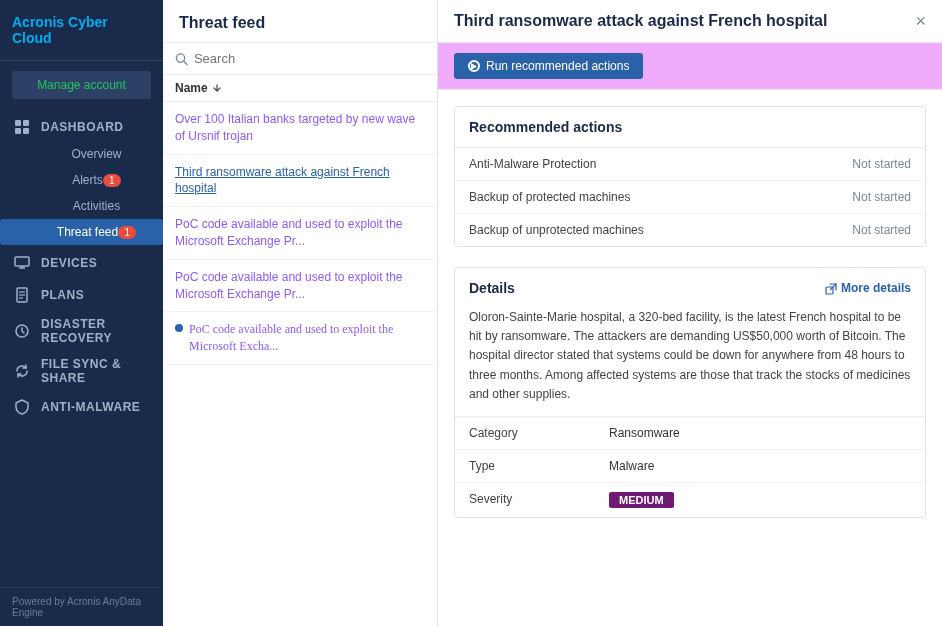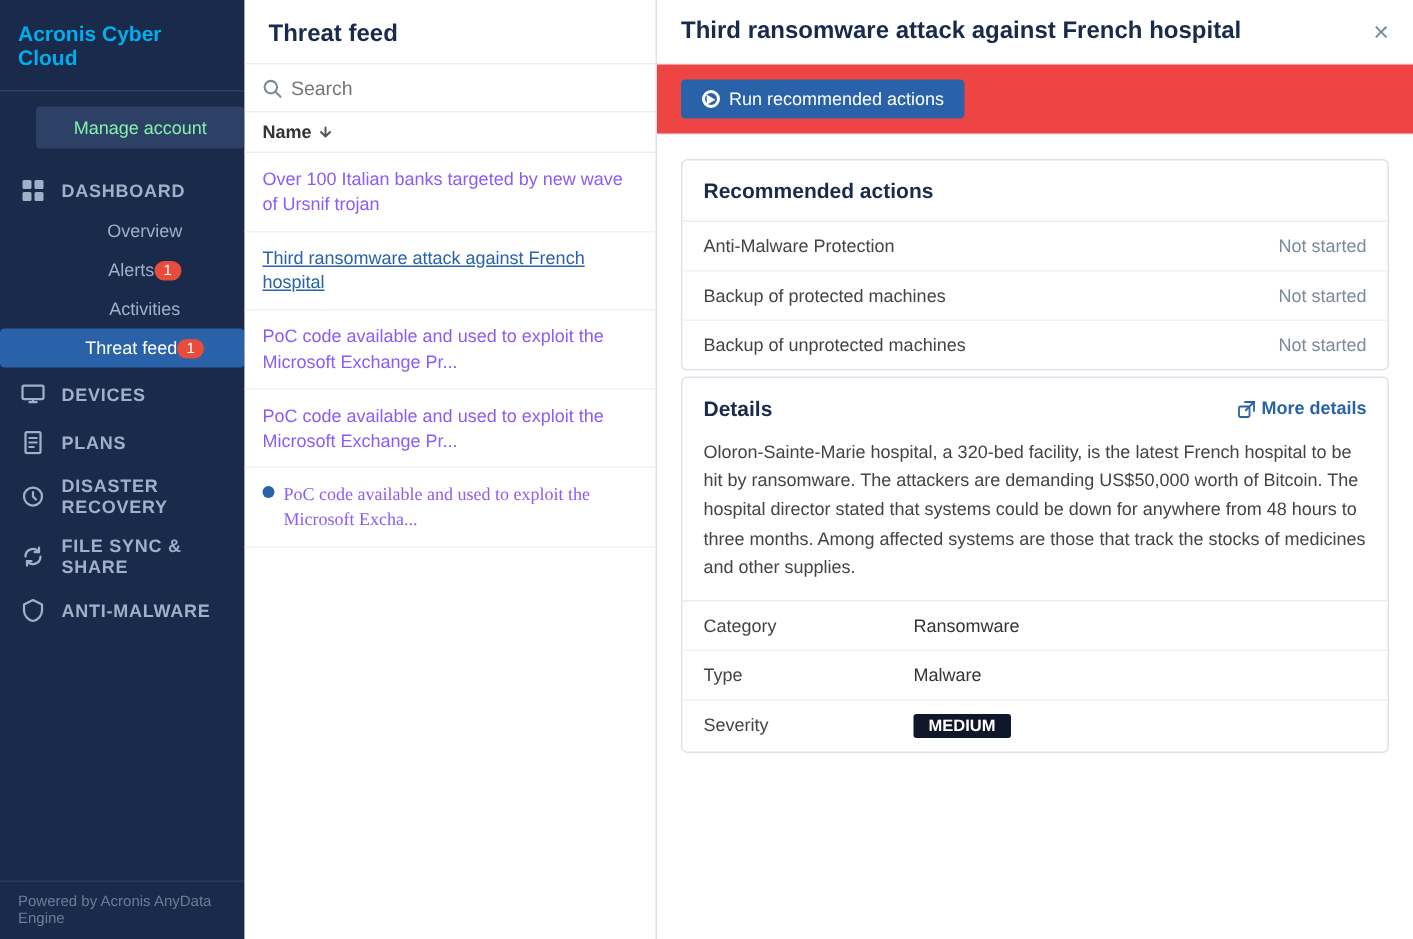--- a/index.html
+++ b/index.html
@@ -18,24 +18,24 @@
     }
     .sidebar-logo {
       padding: 14px 12px;
       font-size: 14px;
       font-weight: bold;
       color: #fff;
       border-bottom: 1px solid rgba(255,255,255,0.1);
     }
     .sidebar-logo span { color: #00adef; }
     .sidebar-manage-btn {
-      margin: 10px 24px;
+      margin: 10px 12px;
       background: #2d4166;
       border: none;
-      color: #86efac;
+      color: #22c55e;
       padding: 7px 9px;
       border-radius: 3px;
       cursor: pointer;
       font-size: 12px;
       text-align: center;
       width: calc(100% - 24px);
     }
     .sidebar-nav { flex: 1; overflow-y: auto; }
     .sidebar-section {
       padding: 8px 12px 4px 12px;
@@ -159,42 +159,42 @@
     .close-btn {
       background: none;
       border: none;
       cursor: pointer;
       color: #7a8a9a;
       font-size: 18px;
       line-height: 1;
     }
     .detail-actions {
       padding: 10px 16px;
-      background: #ef4444;
+      background: #f0abfc;
       border-bottom: 1px solid #eaedf0;
     }
     .run-btn {
       background: #2962a8;
       color: #fff;
       border: none;
       padding: 6px 14px;
       border-radius: 3px;
       cursor: pointer;
       font-size: 12px;
       display: flex;
       align-items: center;
       gap: 6px;
     }
     .run-btn .play-icon { width: 12px; height: 12px; border-radius: 50%; border: 2px solid #fff; display: flex; align-items: center; justify-content: center; }
     .detail-body { flex: 1; overflow-y: auto; padding: 16px; }
 
     .section-box {
       border: 1px solid #dde2ea;
       border-radius: 4px;
-      margin-bottom: 4px;
+      margin-bottom: 20px;
     }
     .section-box-header {
       padding: 12px 14px;
       font-size: 14px;
       font-weight: 600;
       color: #1a2a4a;
       border-bottom: 1px solid #eaedf0;
       display: flex;
       align-items: center;
       justify-content: space-between;
@@ -238,21 +238,21 @@
     .detail-field-row {
       display: flex;
       padding: 9px 14px;
       border-bottom: 1px solid #f0f2f5;
       font-size: 12px;
     }
     .detail-field-row:last-child { border-bottom: none; }
     .field-label { width: 140px; color: #444; flex-shrink: 0; }
     .field-value { color: #333; }
     .severity-badge {
-      background: #0f172a;
+      background: #701a75;
       color: #fff;
       padding: 2px 10px;
       border-radius: 2px;
       font-size: 11px;
       font-weight: 600;
     }
 
     .content-area { display: flex; flex: 1; overflow: hidden; }
   </style>
 </head>

